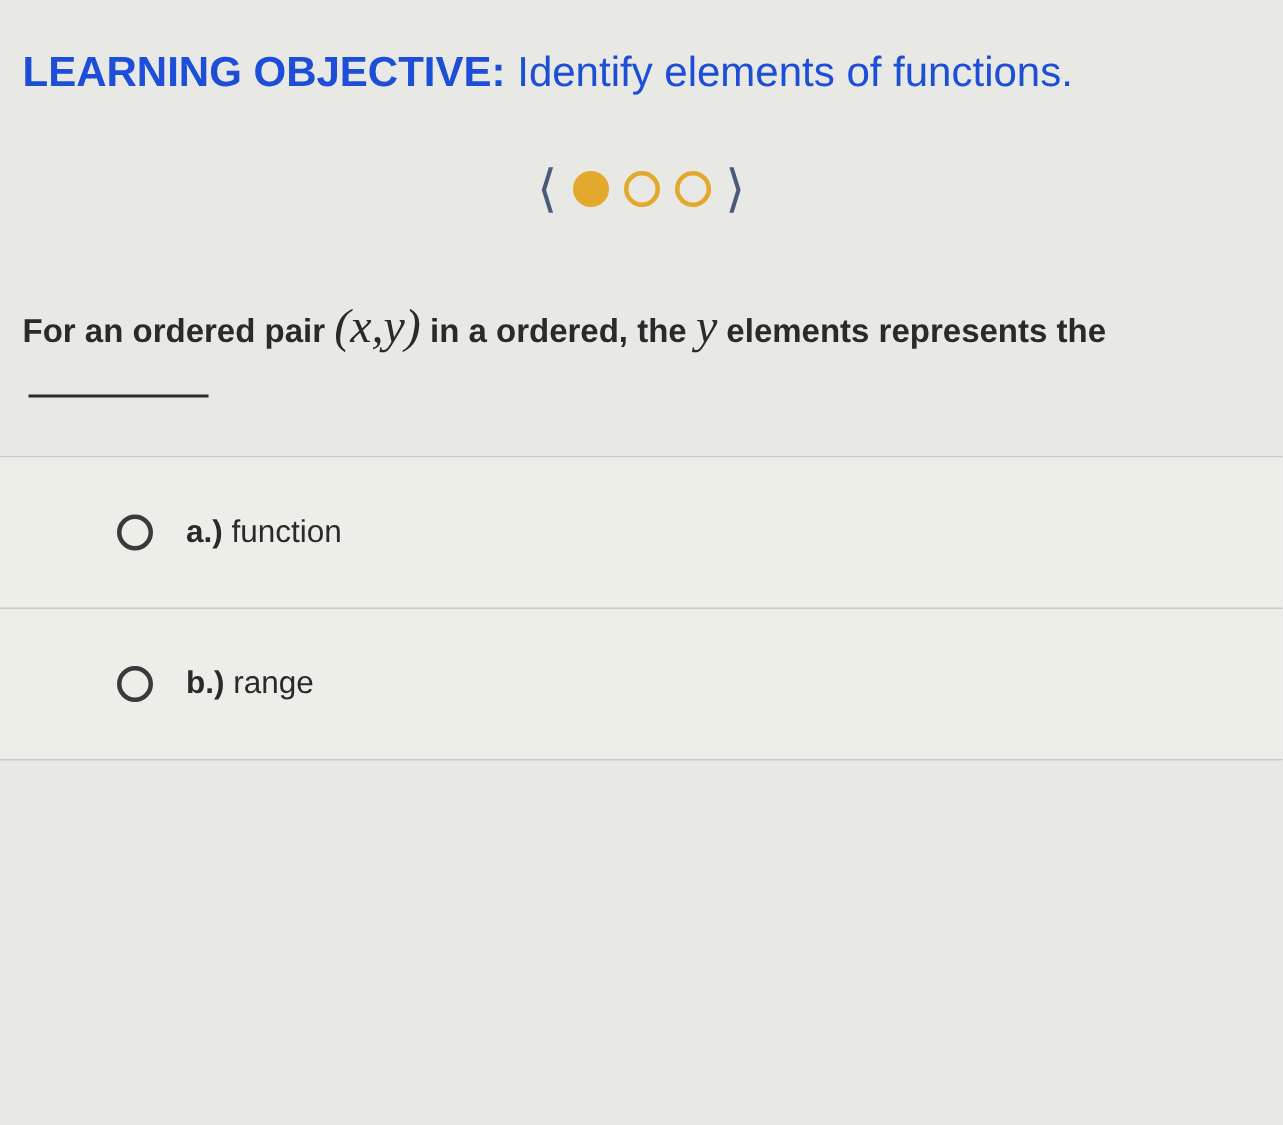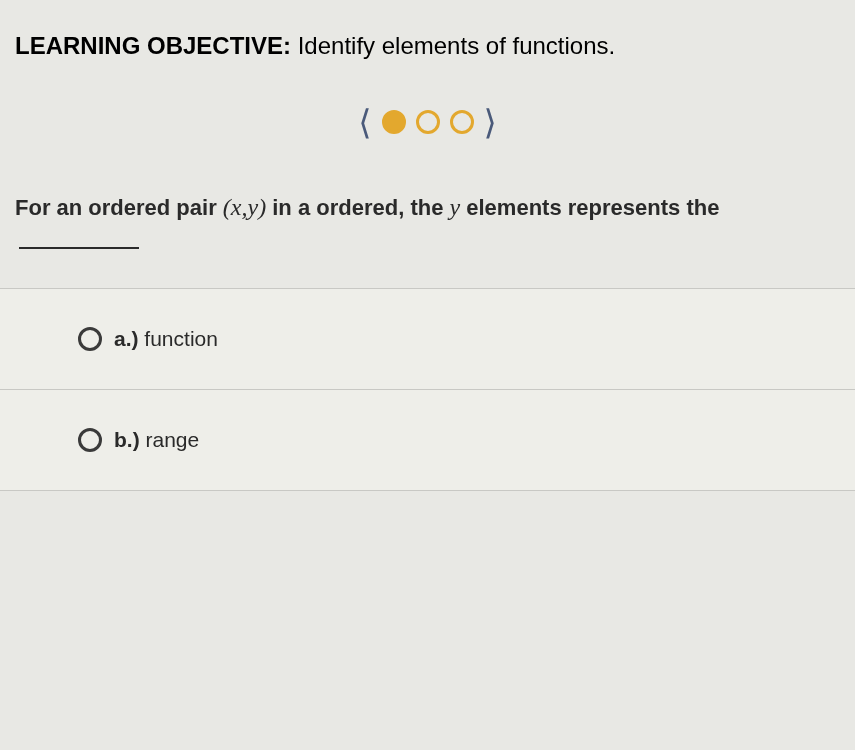--- a/index.html
+++ b/index.html
@@ -20,22 +20,22 @@
       font-size: 26px;
       font-weight: 700;
       color: #2a2a2a;
       letter-spacing: 0.5px;
       height: 12px;
       overflow: hidden;
       line-height: 0;
     }
     .learning-obj {
       padding: 20px 15px 10px;
-      font-size: 24px;
-      color: #000000;
+      font-size: 28px;
+      color: #1d4ed8;
     }
     .learning-obj .label {
       font-weight: 700;
     }
     .pager {
       display: flex;
       justify-content: center;
       align-items: center;
       gap: 10px;
       padding: 35px 0 40px;
@@ -63,37 +63,37 @@
       padding: 10px 15px 30px;
       font-size: 22px;
       font-weight: 700;
       color: #2a2a2a;
       line-height: 1.5;
     }
     .question .math {
       font-family: "Times New Roman", serif;
       font-style: italic;
       font-weight: 400;
-      font-size: 24px;
+      font-size: 32px;
       text-align: center;
     }
     .question .blank {
       display: inline-block;
       border-bottom: 2px solid #2a2a2a;
       width: 120px;
       vertical-align: baseline;
       margin-left: 4px;
     }
     .options {
       border-top: 1px solid #c8c8c4;
     }
     .option {
       display: flex;
       align-items: center;
-      gap: 12px;
+      gap: 22px;
       padding: 38px 60px 38px 78px;
       border-bottom: 1px solid #c8c8c4;
       background: #eeeee9;
       cursor: pointer;
     }
     .option .radio {
       width: 24px;
       height: 24px;
       border: 3px solid #3a3a3a;
       border-radius: 50%;

